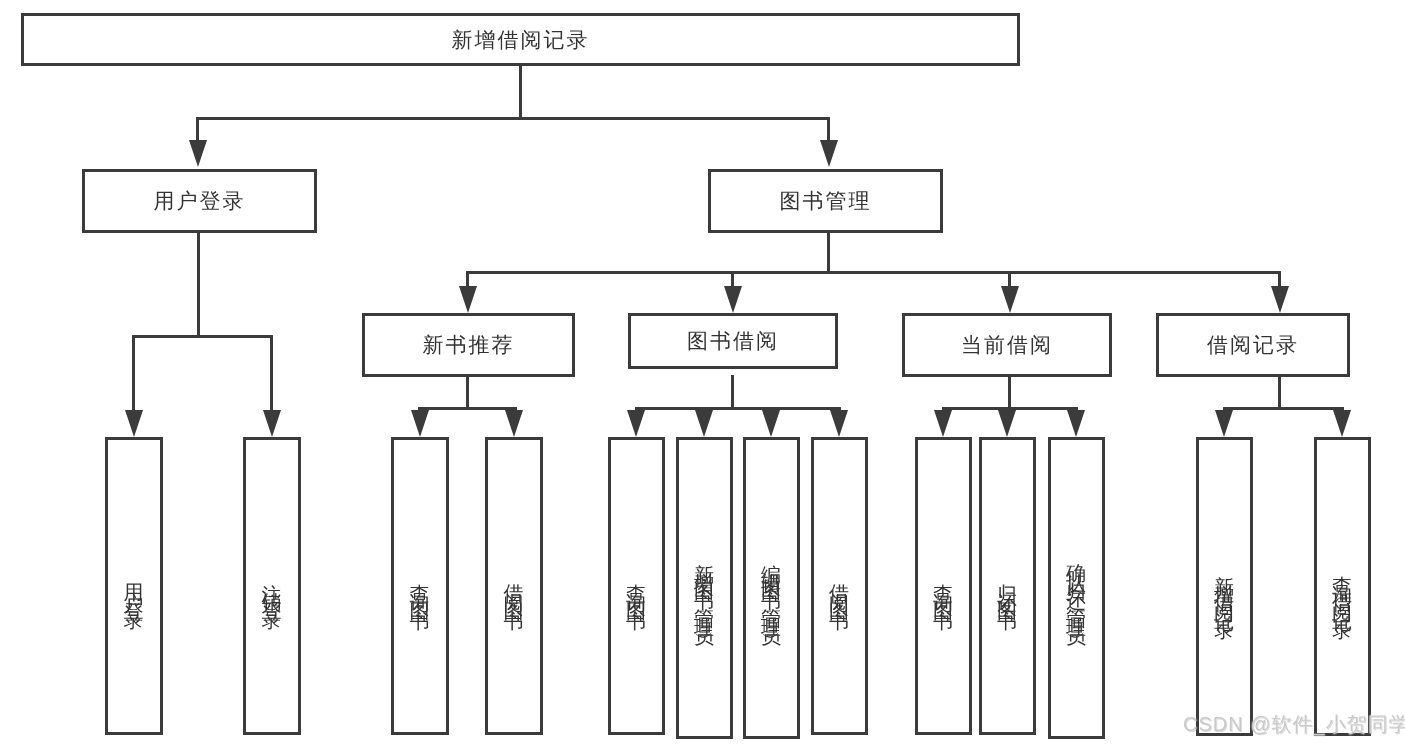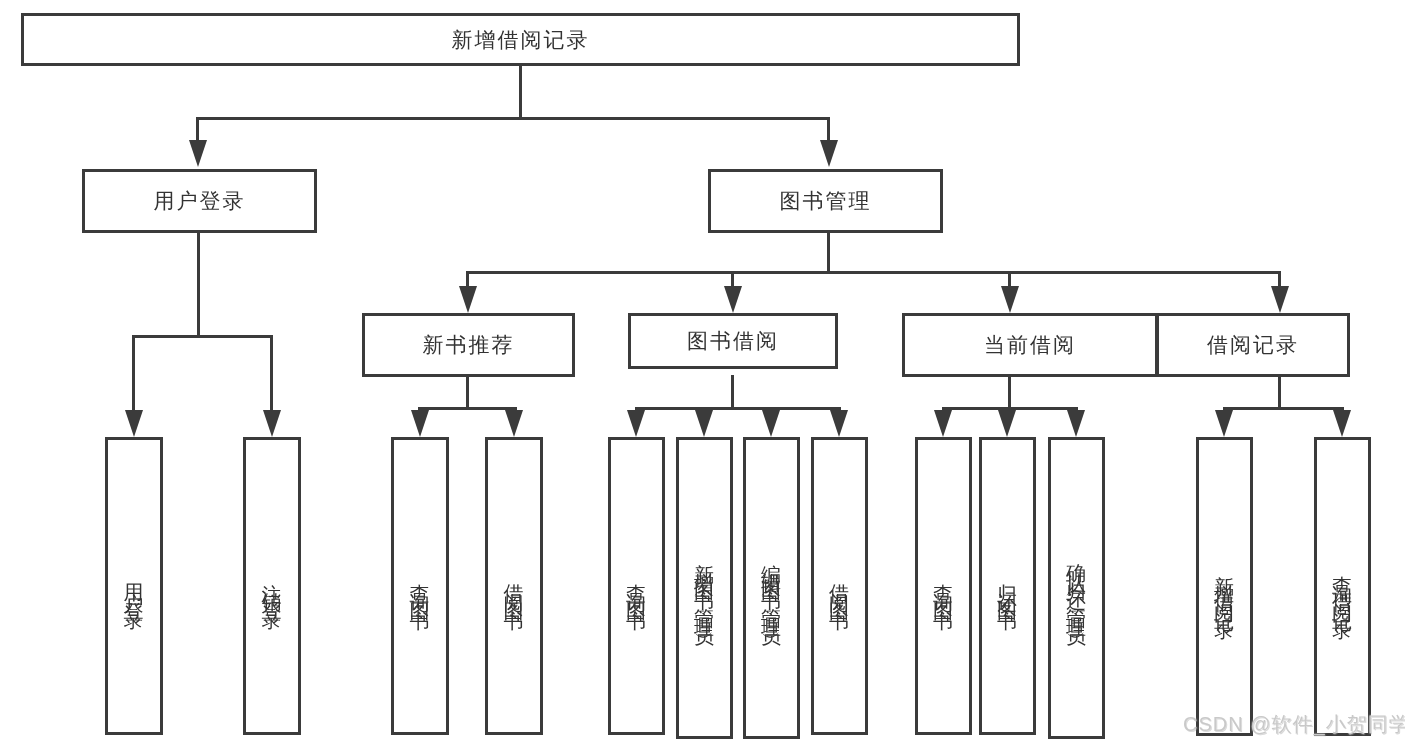--- a/index.html
+++ b/index.html
@@ -74,21 +74,21 @@
   <div class="vline" style="left:731px;top:273px;height:14px"></div>
   <div class="vline" style="left:1008px;top:273px;height:14px"></div>
   <div class="vline" style="left:1278px;top:273px;height:14px"></div>
   <div class="arrow" style="left:459px;top:286px"></div>
   <div class="arrow" style="left:724px;top:286px"></div>
   <div class="arrow" style="left:1001px;top:286px"></div>
   <div class="arrow" style="left:1271px;top:286px"></div>
 
   <div class="box" style="left:362px;top:313px;width:213px;height:64px">新书推荐</div>
   <div class="box" style="left:628px;top:313px;width:210px;height:56px">图书借阅</div>
-  <div class="box" style="left:902px;top:313px;width:256px;height:64px">当前借阅</div>
+  <div class="box" style="left:902px;top:313px;width:210px;height:64px">当前借阅</div>
   <div class="box" style="left:1156px;top:313px;width:194px;height:64px">借阅记录</div>
 
   <div class="vline" style="left:466px;top:375px;height:35px"></div>
   <div class="hline" style="left:418px;top:407px;width:99px"></div>
   <div class="vline" style="left:418px;top:409px;height:6px"></div>
   <div class="vline" style="left:512px;top:409px;height:6px"></div>
   <div class="arrow" style="left:411px;top:410px"></div>
   <div class="arrow" style="left:505px;top:410px"></div>
 
   <div class="vline" style="left:731px;top:375px;height:35px"></div>

